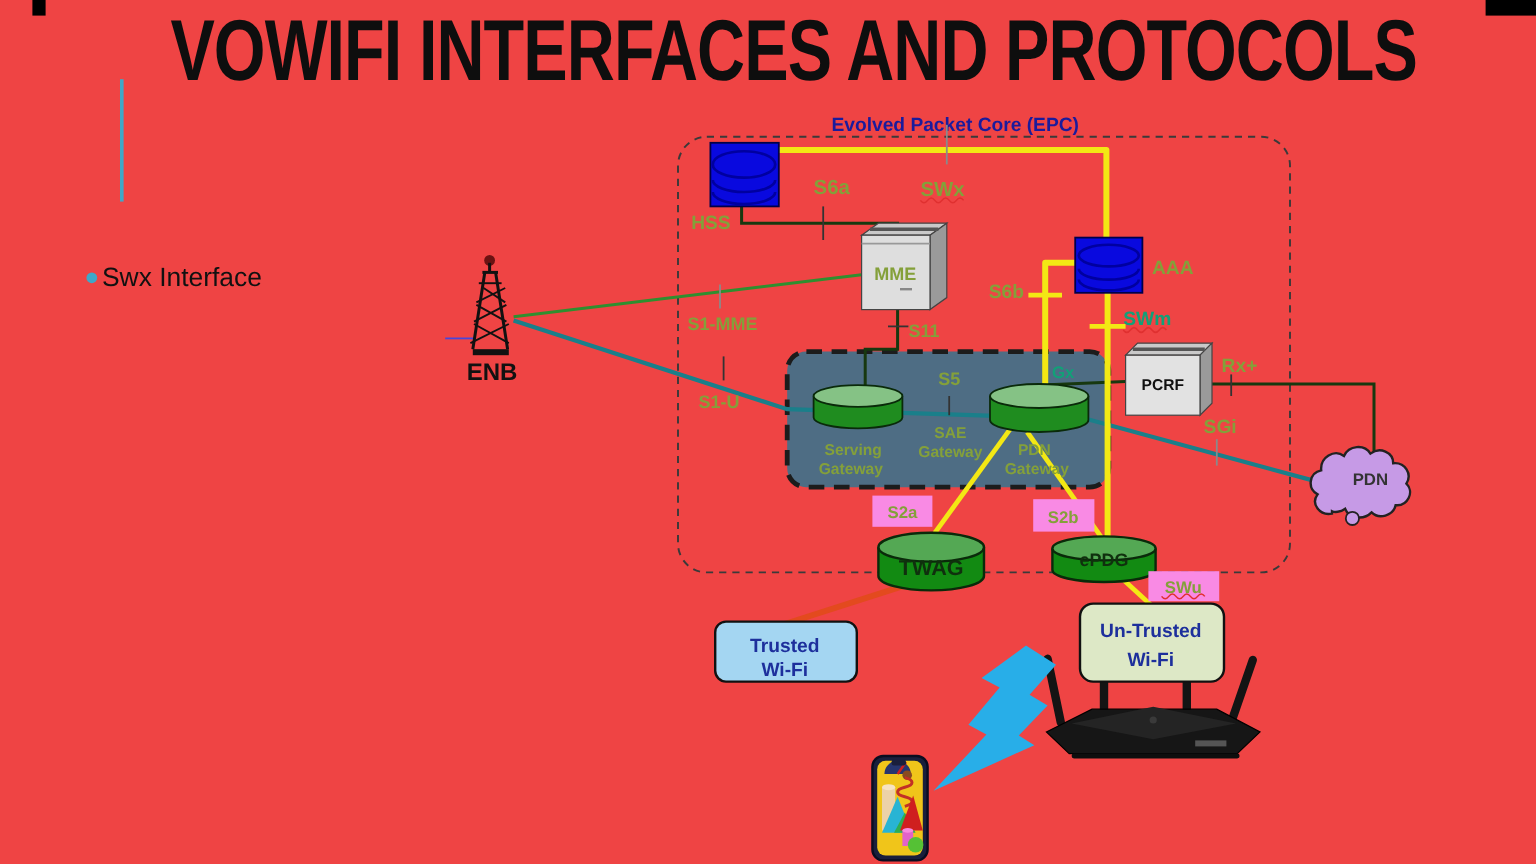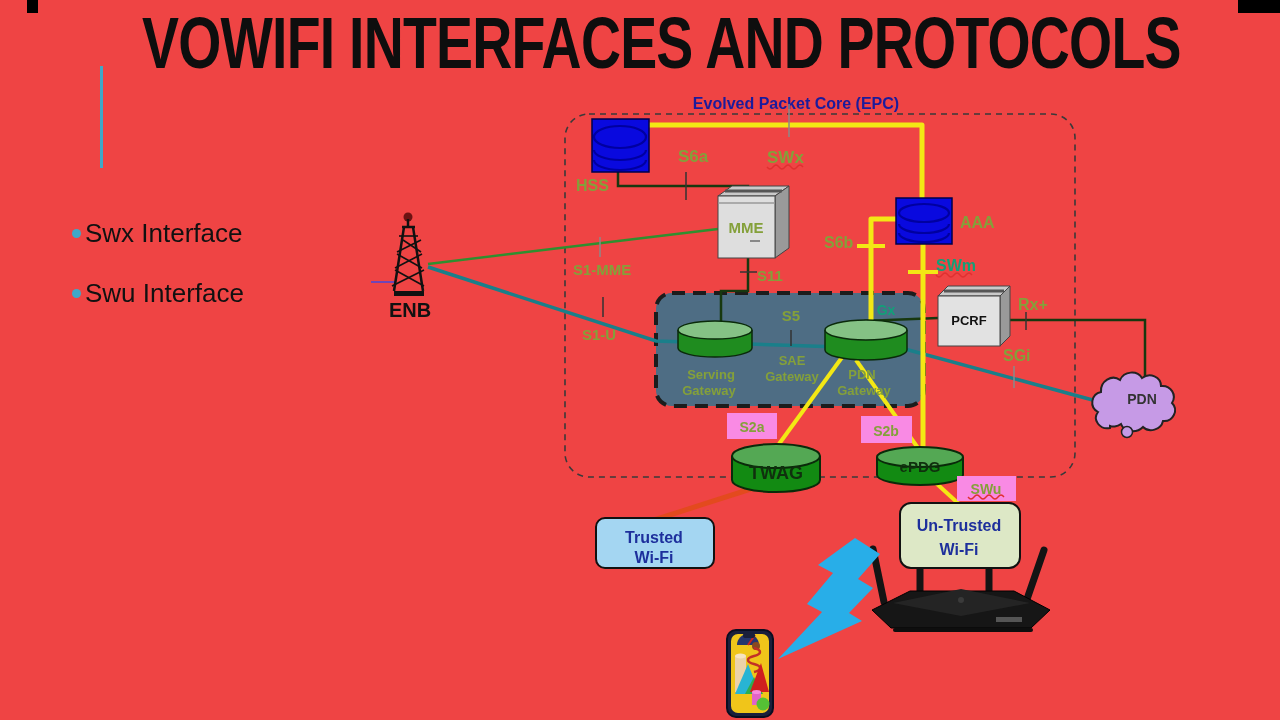--- a/index.html
+++ b/index.html
@@ -2,21 +2,21 @@
 <html style="--c-accent_teal: #3fa8c8; --c-epc_text: #1b1b9c; --c-label_olive: #84a03a; --c-label_emerald: #12a078; --c-yellow_link: #f3e814; --c-teal_link: #1a7f8a; --c-green_link: #2f8f2f; --c-dark_green_link: #17380f; --c-red_link: #e34a1e; --c-pink_tag: #f98ae4; --c-node_blue: #0909df; --c-gateway_box: #4e6d84; --c-cylinder_green: #1f8c1f; --c-cloud_purple: #c69ae6; --c-trusted_fill: #a4d6f2; --c-untrusted_fill: #dde8c6; --c-bolt_blue: #28aee8;"><head>
 <meta charset="utf-8">
 <style>
   html,body{margin:0;padding:0;background:#fff;}
   .stage{position:relative;width:1280px;height:720px;background:#ef4444;overflow:hidden;
          font-family:"Liberation Sans",sans-serif;}
   .title{position:absolute;left:142px;top:2px;font-size:72px;font-weight:800;color:#0e0e0e;
          letter-spacing:-1px;white-space:nowrap;transform:scaleX(0.77);transform-origin:left top;}
   .accent-line{position:absolute;left:100px;top:66px;width:3px;height:102px;background:var(--c-accent_teal,#3fa8c8);}
   .bullets{position:absolute;left:72px;top:218px;list-style:none;margin:0;padding:0;}
-  .bullets li{display:flex;align-items:center;margin-bottom:29px;font-size:26px;color:#111;}
+  .bullets li{display:flex;align-items:center;margin-bottom:29px;font-size:22px;color:#111;}
   .bullets .dot{width:9px;height:9px;border-radius:50%;background:var(--c-accent_teal,#3fa8c8);
                 margin-right:4px;flex:0 0 auto;}
   svg.diagram{position:absolute;left:0;top:0;}
   svg text{font-family:"Liberation Sans",sans-serif;font-weight:bold;}
   .artifact{position:absolute;background:#000;}
 </style>
 </head>
 <body>
 
 <div class="stage">
@@ -24,24 +24,20 @@
   <div class="artifact" style="left:27px;top:0;width:11px;height:13px;"></div>
   <div class="artifact" style="left:1238px;top:0;width:42px;height:13px;"></div>
 
   <div class="title">VOWIFI INTERFACES AND PROTOCOLS</div>
   <div class="accent-line"></div>
 
   <ul class="bullets">
     <li>
         <span class="dot"></span>
         <span>Swx Interface</span>
-      </li>
-    <li>
-        <span class="dot"></span>
-        <span>Swu Interface</span>
       </li>
   </ul>
 
   <svg class="diagram" width="1280" height="720" viewBox="0 0 1280 720">
 
     <rect x="565" y="114" width="510" height="363" rx="24" fill="none" stroke="#3a3a3a" stroke-width="1.6" stroke-dasharray="6 5"></rect>
     <text x="796" y="109" text-anchor="middle" font-size="16" style="fill:var(--c-epc_text,#1b1b9c)">Evolved Packet Core (EPC)</text>
 
     <rect x="656" y="293" width="268" height="113" rx="16" style="fill:var(--c-gateway_box,#4e6d84)" stroke="#1c1c1c" stroke-width="4" stroke-dasharray="13 8"></rect>
 

